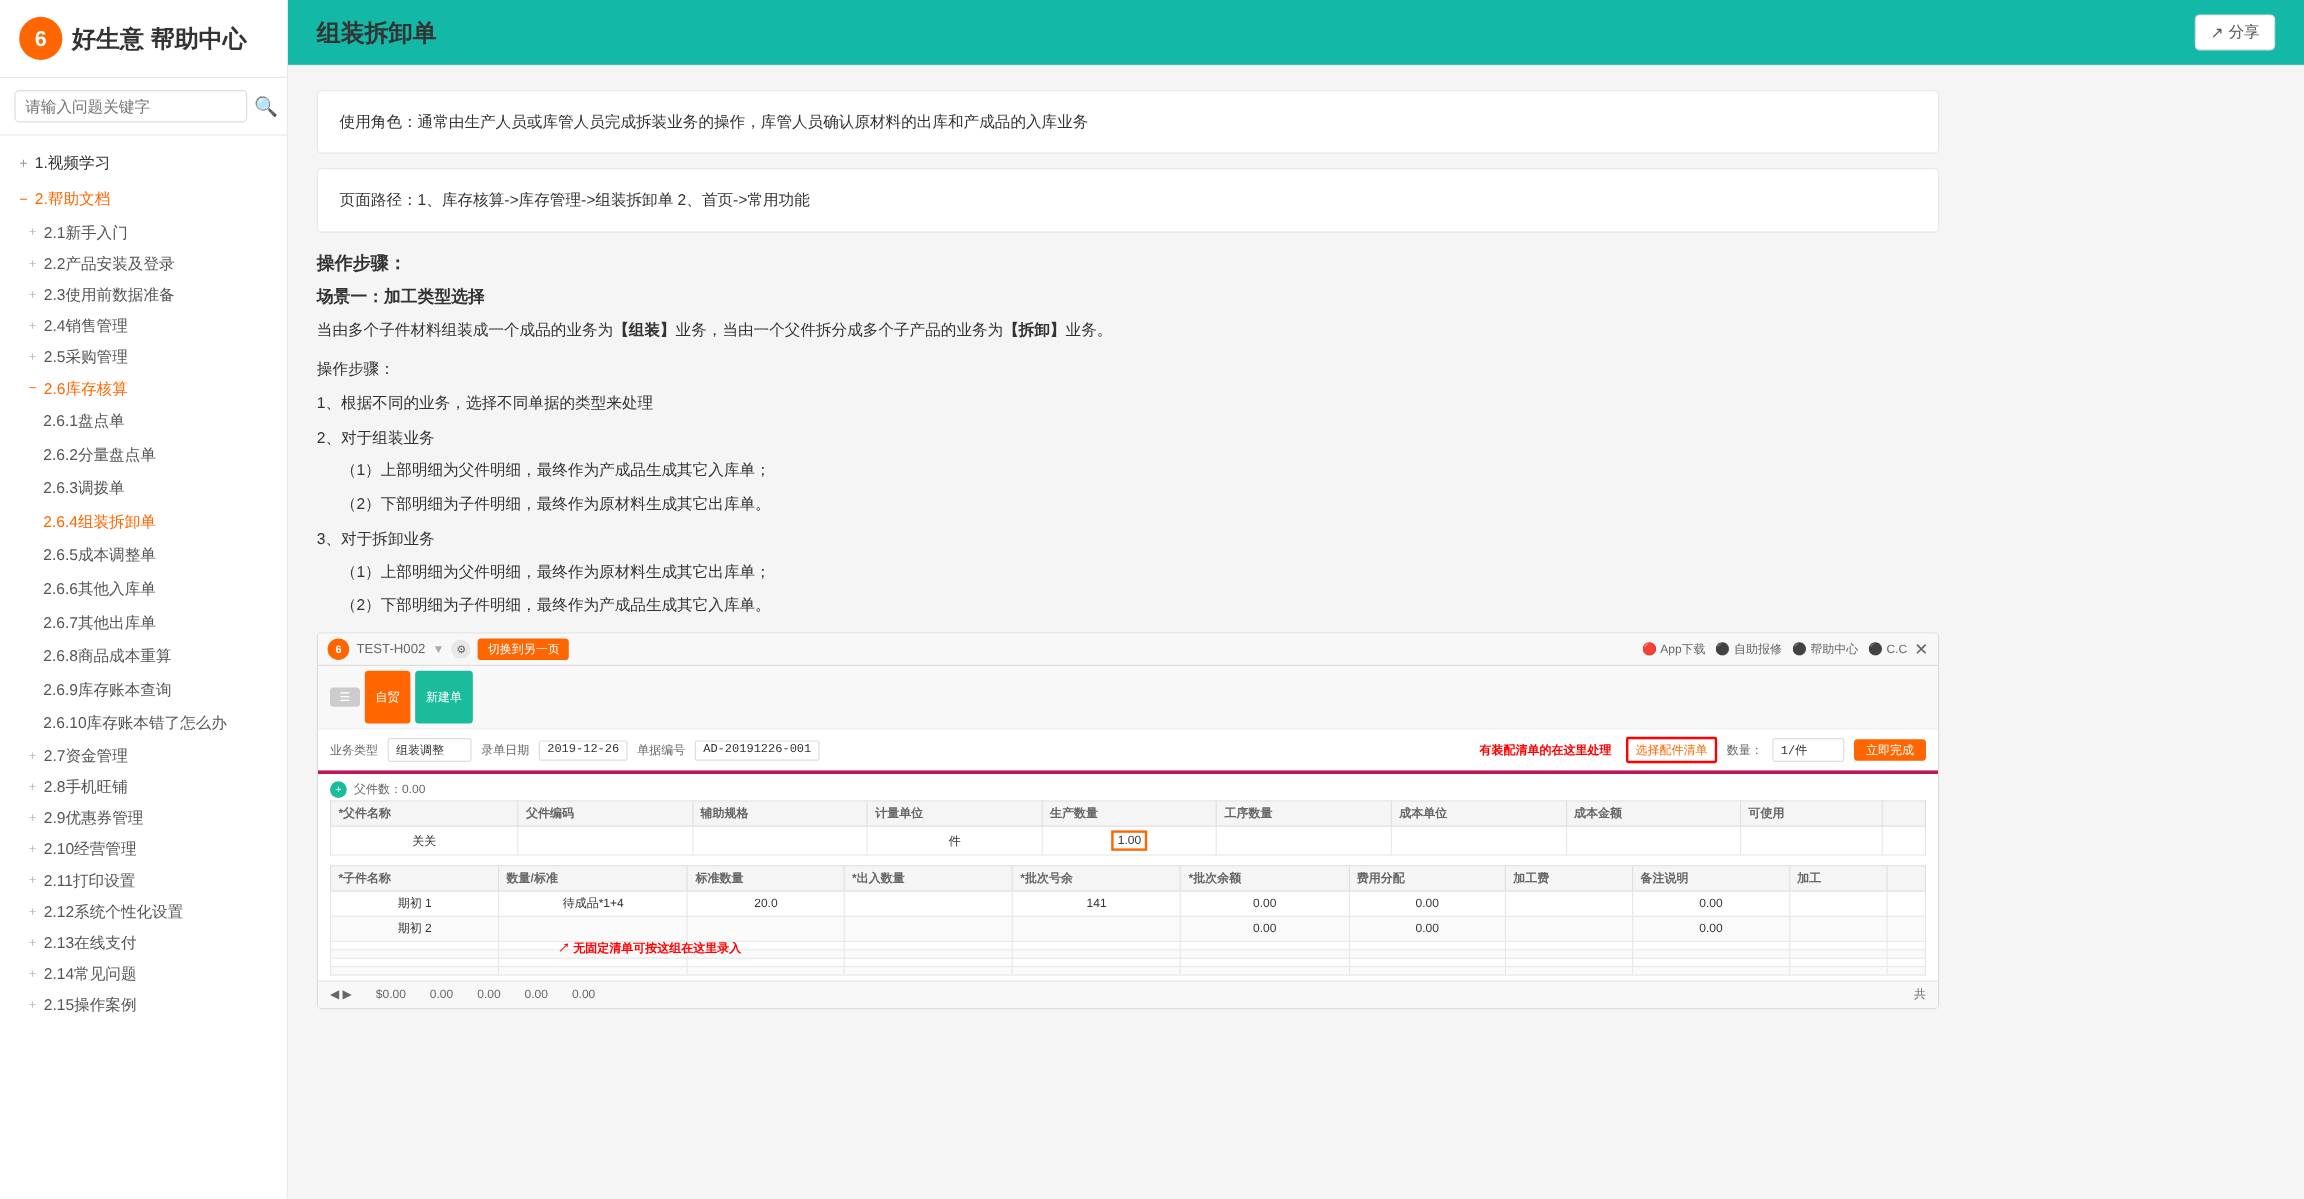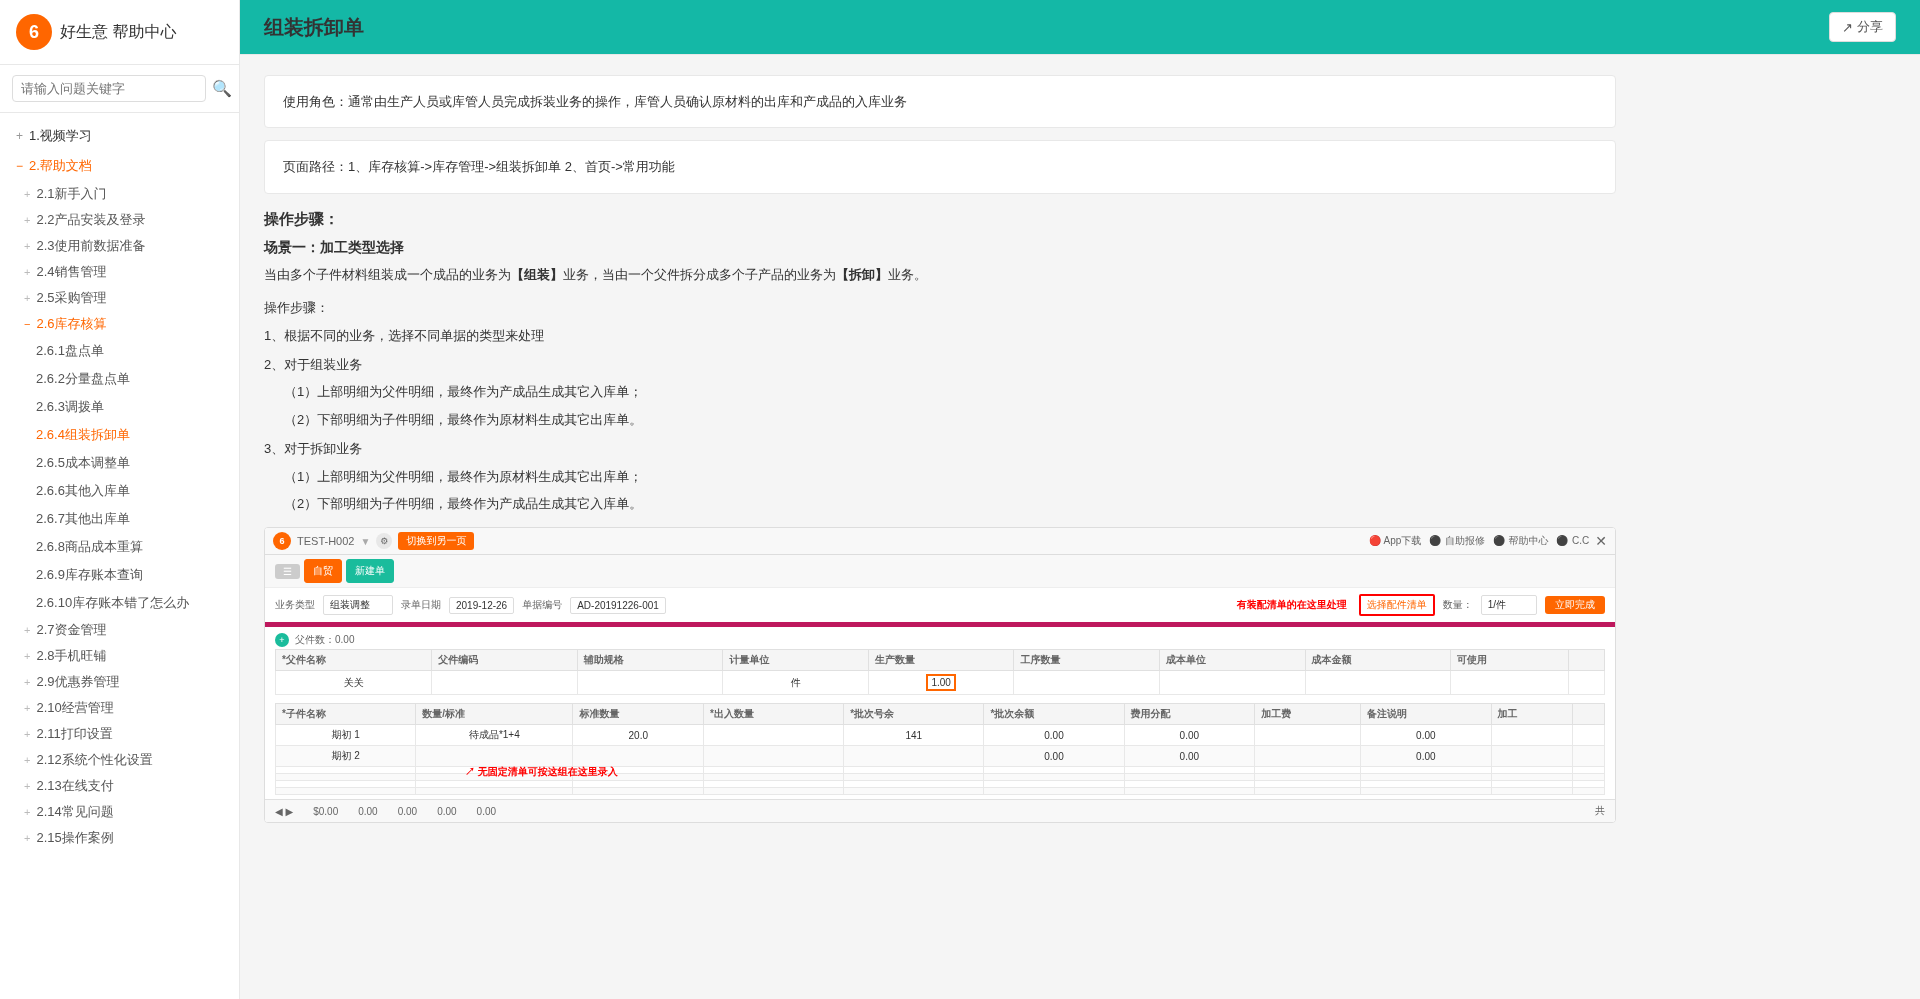--- a/index.html
+++ b/index.html
@@ -30,22 +30,22 @@
       color: #fff;
       font-size: 18px;
       font-weight: bold;
       display: flex;
       align-items: center;
       justify-content: center;
       margin-right: 8px;
       flex-shrink: 0;
     }
     .logo-text {
-      font-size: 16px;
-      font-weight: normal;
+      font-size: 20px;
+      font-weight: bold;
       color: #333;
     }
     .search-area {
       padding: 10px 12px;
       border-bottom: 1px solid #e8e8e8;
       display: flex;
       align-items: center;
     }
     .search-input {
       flex: 1;
@@ -190,21 +190,21 @@
       border-bottom: 1px solid #ddd;
       padding: 4px 8px;
       display: flex;
       align-items: center;
       gap: 6px;
       font-size: 11px;
       color: #666;
     }
     .mock-logo { width: 18px; height: 18px; background: #f60; border-radius: 50%; color: #fff; font-size: 9px; font-weight: bold; display: flex; align-items: center; justify-content: center; }
     .mock-nav-btn { background: #f60; color: #fff; border-radius: 3px; padding: 2px 8px; font-size: 10px; }
-    .mock-tab { border: 1px solid #ddd; border-radius: 3px; padding: 4px 8px; font-size: 10px; cursor: pointer; }
+    .mock-tab { border: 1px solid #ddd; border-radius: 3px; padding: 14px 8px; font-size: 10px; cursor: pointer; }
     .mock-tab.active { background: #f60; color: #fff; border-color: #f60; }
     .mock-table { width: 100%; border-collapse: collapse; font-size: 10px; }
     .mock-table th { background: #f5f5f5; border: 1px solid #e0e0e0; padding: 3px 6px; text-align: left; color: #666; }
     .mock-table td { border: 1px solid #e8e8e8; padding: 3px 6px; text-align: center; color: #333; }
     .mock-table tr:nth-child(even) td { background: #fafafa; }
 
     .highlight-box {
       border: 2px solid #f60;
       display: inline-block;
       padding: 1px 3px;
@@ -381,21 +381,21 @@
           <span style="font-size:14px;cursor:pointer;">✕</span>
         </div>
 
         <div style="display:flex;align-items:center;padding:4px 10px;border-bottom:1px solid #eee;background:#f8f8f8;gap:4px;">
           <div style="background:#ccc;color:#fff;border-radius:3px;padding:2px 8px;font-size:10px;">☰</div>
           <div class="mock-tab active">自贸</div>
           <div class="mock-tab" style="background:#1abc9c;color:#fff;border-color:#1abc9c;">新建单</div>
           <span style="flex:1;"></span>
         </div>
 
-        <div style="position:relative;padding:6px 10px;border-bottom:5px solid #be185d;background:#fff;">
+        <div style="position:relative;padding:6px 10px;border-bottom:3px solid #be185d;background:#fff;font-family:Liberation Mono, monospace;">
           <div style="display:flex;align-items:center;gap:8px;flex-wrap:wrap;">
             <span style="font-size:10px;color:#666;">业务类型</span>
             <div style="border:1px solid #ddd;border-radius:2px;padding:2px 6px;font-size:10px;min-width:70px;">组装调整</div>
             <span style="font-size:10px;color:#666;">录单日期</span>
             <div style="border:1px solid #ddd;border-radius:2px;padding:2px 6px;font-size:10px;">2019-12-26</div>
             <span style="font-size:10px;color:#666;">单据编号</span>
             <div style="border:1px solid #ddd;border-radius:2px;padding:2px 6px;font-size:10px;">AD-20191226-001</div>
             <span style="flex:1;"></span>
             <span style="font-size:10px;color:#f00;font-weight:bold;margin-right:4px;">有装配清单的在这里处理</span>
             <div style="border:2px solid #f00;border-radius:2px;padding:2px 6px;font-size:10px;color:#f60;">选择配件清单</div>

